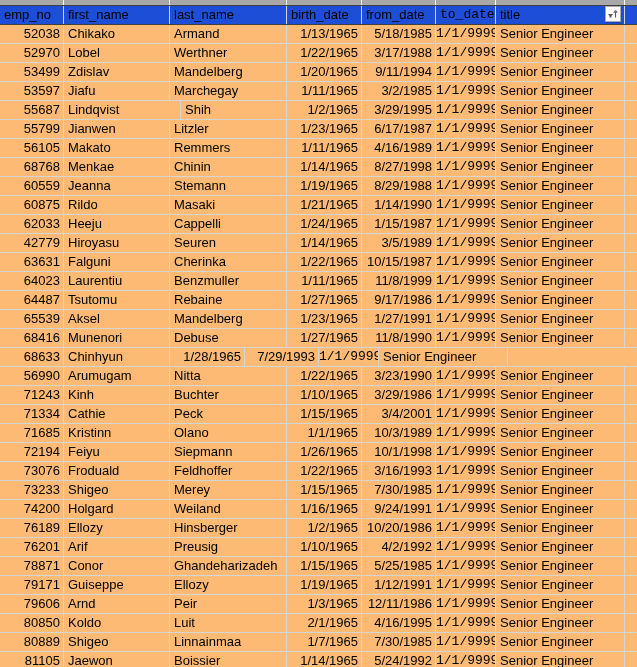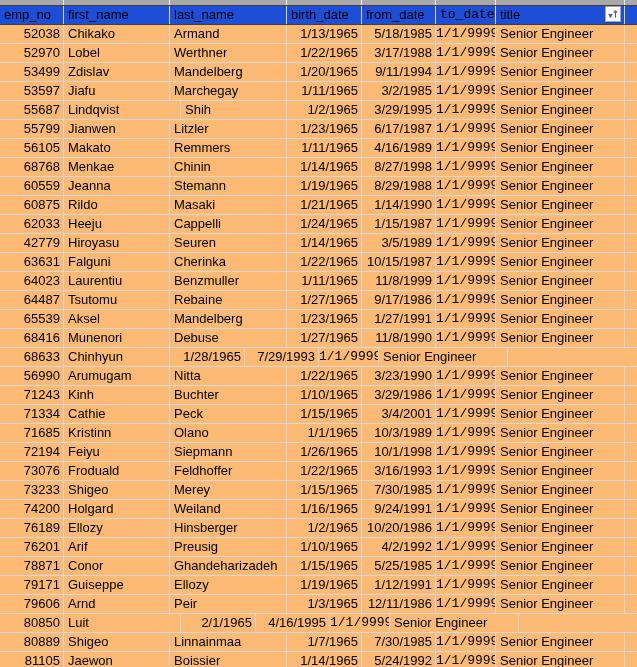--- a/index.html
+++ b/index.html
@@ -395,20 +395,21 @@
         <div class="cell c1 left">Arnd</div>
         <div class="cell c2 left">Peir</div>
         <div class="cell c3 right">1/3/1965</div>
         <div class="cell c4 right">12/11/1986</div>
         <div class="cell c5 right">1/1/9999</div>
         <div class="cell c6 left">Senior Engineer</div>
         <div class="cell c7 left"></div>
       </div>
       <div class="row">
         <div class="cell c0 right">80850</div>
+        <div class="cell c1 left">Koldo</div>
         <div class="cell c2 left">Luit</div>
         <div class="cell c3 right">2/1/1965</div>
         <div class="cell c4 right">4/16/1995</div>
         <div class="cell c5 right">1/1/9999</div>
         <div class="cell c6 left">Senior Engineer</div>
         <div class="cell c7 left"></div>
       </div>
       <div class="row">
         <div class="cell c0 right">80889</div>
         <div class="cell c1 left">Shigeo</div>

